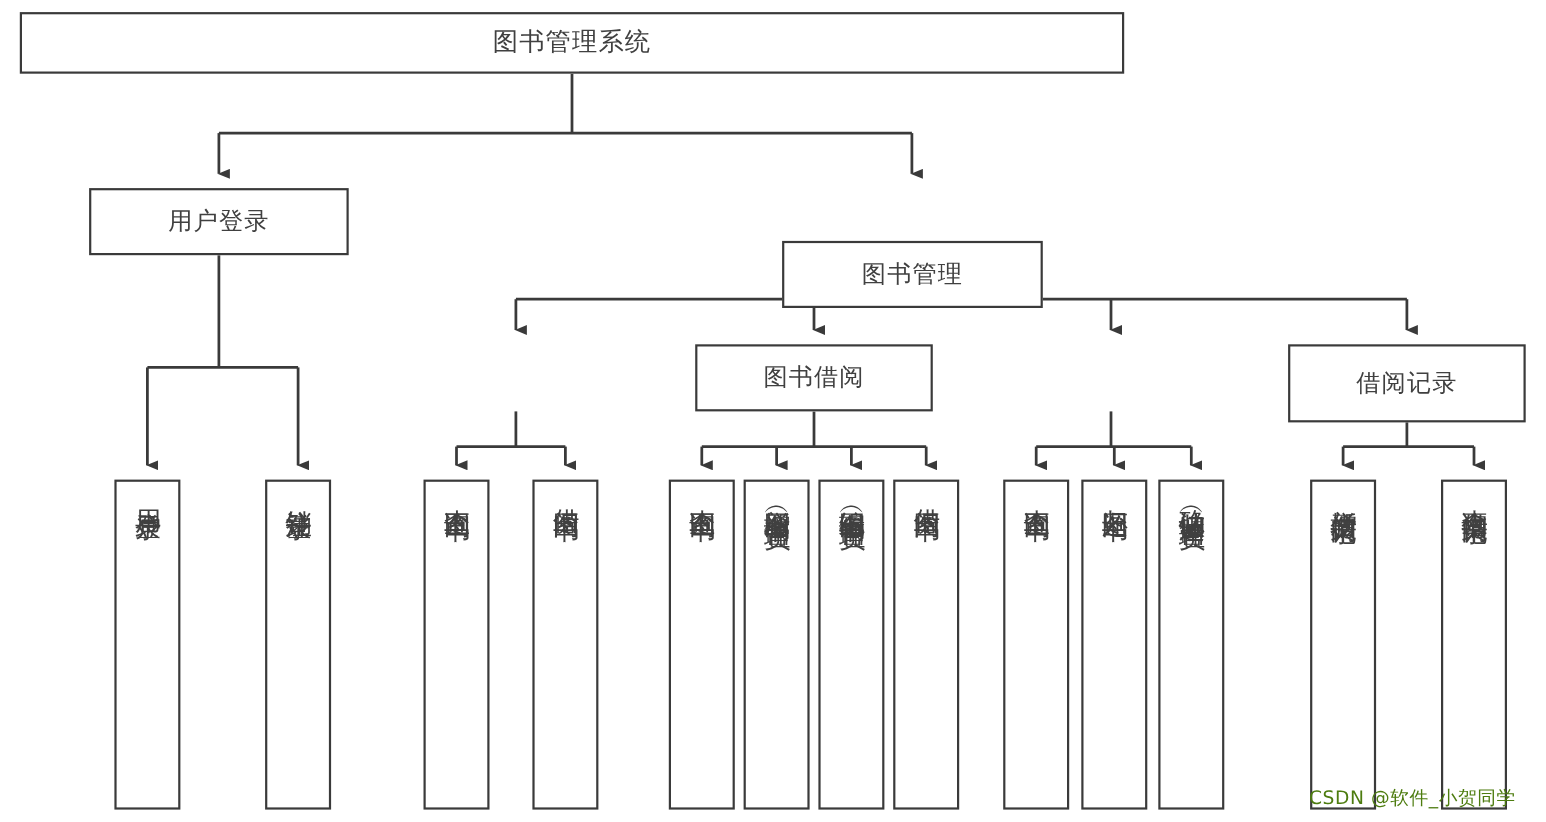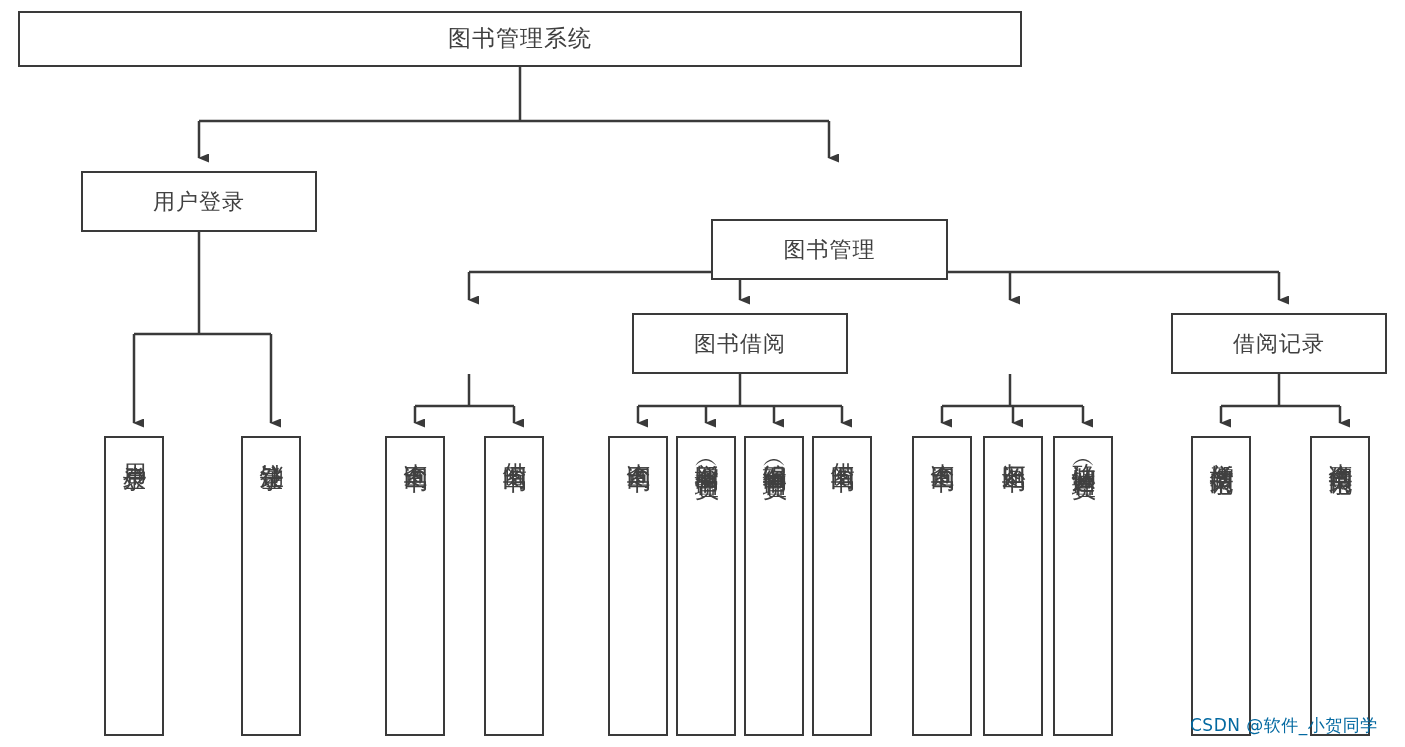--- a/index.html
+++ b/index.html
@@ -59,21 +59,21 @@
     writing-mode: vertical-rl;
     text-orientation: upright;
     font-size: 24px;
     line-height: 1.22;
     letter-spacing: 2px;
     white-space: nowrap;
   }
   .watermark {
     position: absolute;
     font-size: 17px;
-    color: #0369a1;
+    color: #4d7c0f;
     white-space: nowrap;
     z-index: 9;
     letter-spacing: 0.5px;
   }
 </style>
 </head>
 <body>
 
 <div id="diagram-root">
 
@@ -127,21 +127,21 @@
   <div class="node horizontal" style="left:81px; top:171px; width:236px; height:61px;">
     <span class="node-label">用户登录</span>
   </div>
   <div class="node horizontal" style="left:711px; top:171px; width:237px; height:61px;margin-top:48px;">
     <span class="node-label">图书管理</span>
   </div>
 
   <div class="node horizontal" style="left:632px; top:313px; width:216px; height:61px;">
     <span class="node-label">图书借阅</span>
   </div>
-  <div class="node horizontal" style="left:1171px; top:313px; width:216px; height:61px;">
+  <div class="node horizontal" style="left:1171px; top:313px; width:216px; height:71px;">
     <span class="node-label">借阅记录</span>
   </div>
 
   <div class="node leaf" style="left:104px; top:436px; width:60px; height:300px;">
     <span class="node-label">用户登录</span>
   </div>
   <div class="node leaf" style="left:241px; top:436px; width:60px; height:300px;">
     <span class="node-label">注销登录</span>
   </div>
   <div class="node leaf" style="left:385px; top:436px; width:60px; height:300px;">

